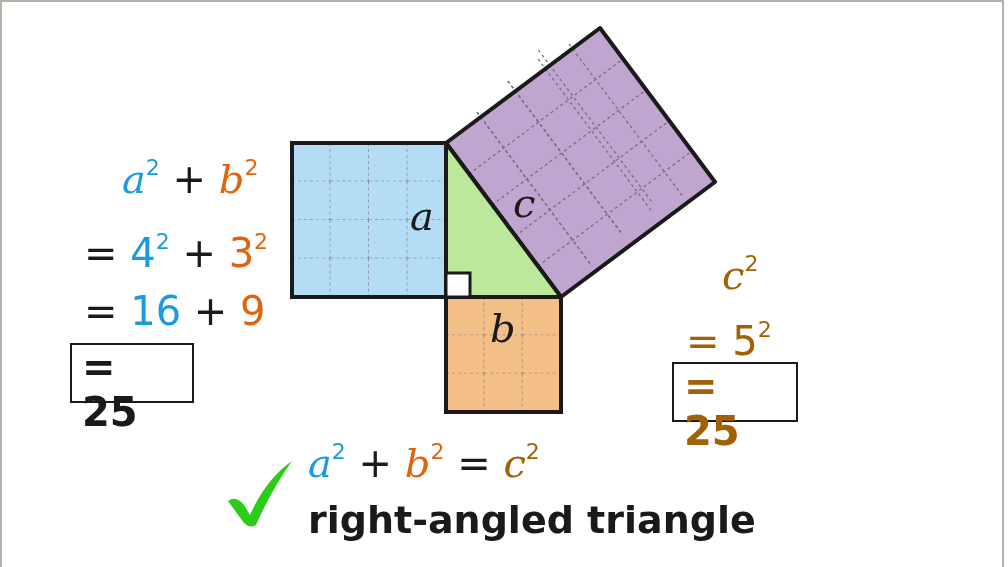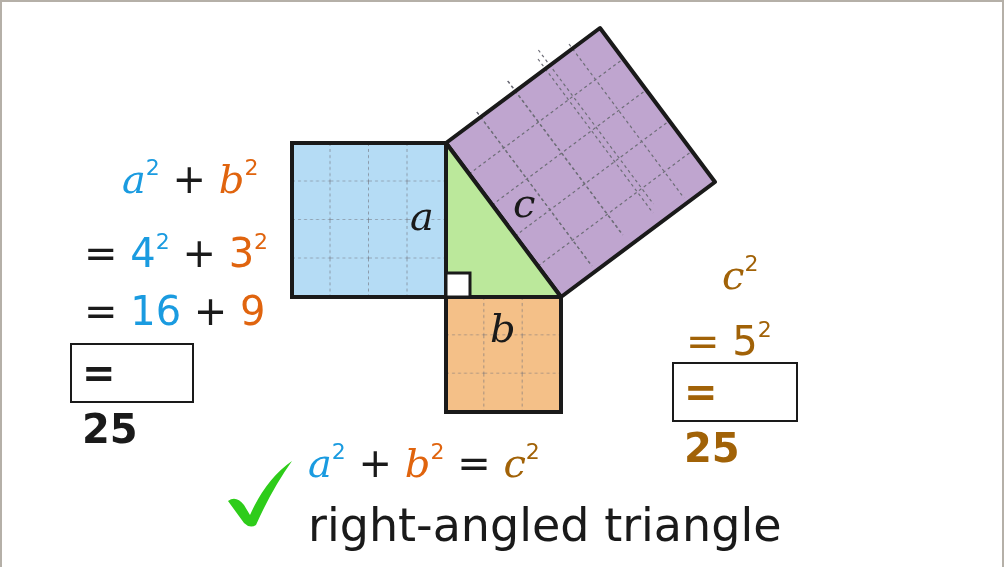--- a/index.html
+++ b/index.html
@@ -3,23 +3,23 @@
 <meta charset="utf-8">
 <style>
   html,body{margin:0;padding:0;background:#fff;}
   body{width:1008px;height:567px;position:relative;overflow:hidden;font-family:"DejaVu Sans","Liberation Sans",sans-serif;}
   .frame{position:absolute;left:0;top:0;width:1004px;height:567px;border-top:2px solid #b5b0a8;border-left:2px solid #b5b0a8;border-right:2px solid #b5b0a8;box-sizing:border-box;}
   svg.diagram{position:absolute;left:0;top:0;}
   .eq{position:absolute;font-size:40px;line-height:46px;color:#1a1a1a;white-space:nowrap;}
   .var{font-family:"DejaVu Serif","Liberation Serif",serif;font-style:italic;}
   sup{font-size:22px;vertical-align:18px;line-height:0;}
   .blue{color:#1a9be0;} .orange{color:#e0640e;} .purple{color:#a16207;margin-top:20px;} .dark{color:#1a1a1a;}
-  .boxed{position:absolute;border:2px solid #1a1a1a;font-weight:bold;font-size:40px;line-height:56px;padding:0 10px;box-sizing:border-box;}
+  .boxed{position:absolute;border:2px solid #1a1a1a;font-weight:bold;font-size:40px;line-height:45px;padding:0 10px;box-sizing:border-box;}
   .tri-label{position:absolute;font-family:"DejaVu Serif","Liberation Serif",serif;font-style:italic;font-size:40px;color:#1a1a1a;}
-  .caption{position:absolute;left:308px;top:498px;font-size:46px;color:#1a1a1a;white-space:nowrap;}
+  .caption{position:absolute;left:308px;top:498px;font-size:38px;color:#1a1a1a;white-space:nowrap;font-weight:bold;}
 </style>
 </head>
 <body>
 
 <div class="frame"></div>
 
 <svg class="diagram" width="1008" height="567">
   <defs>
     <pattern id="gridA" x="292" y="143" width="38.5" height="38.5" patternUnits="userSpaceOnUse">
       <path d="M38.5 0 V38.5 M0 38.5 H38.5" stroke="#6e6e78" stroke-width="1.2" stroke-dasharray="3 3" fill="none"></path>

